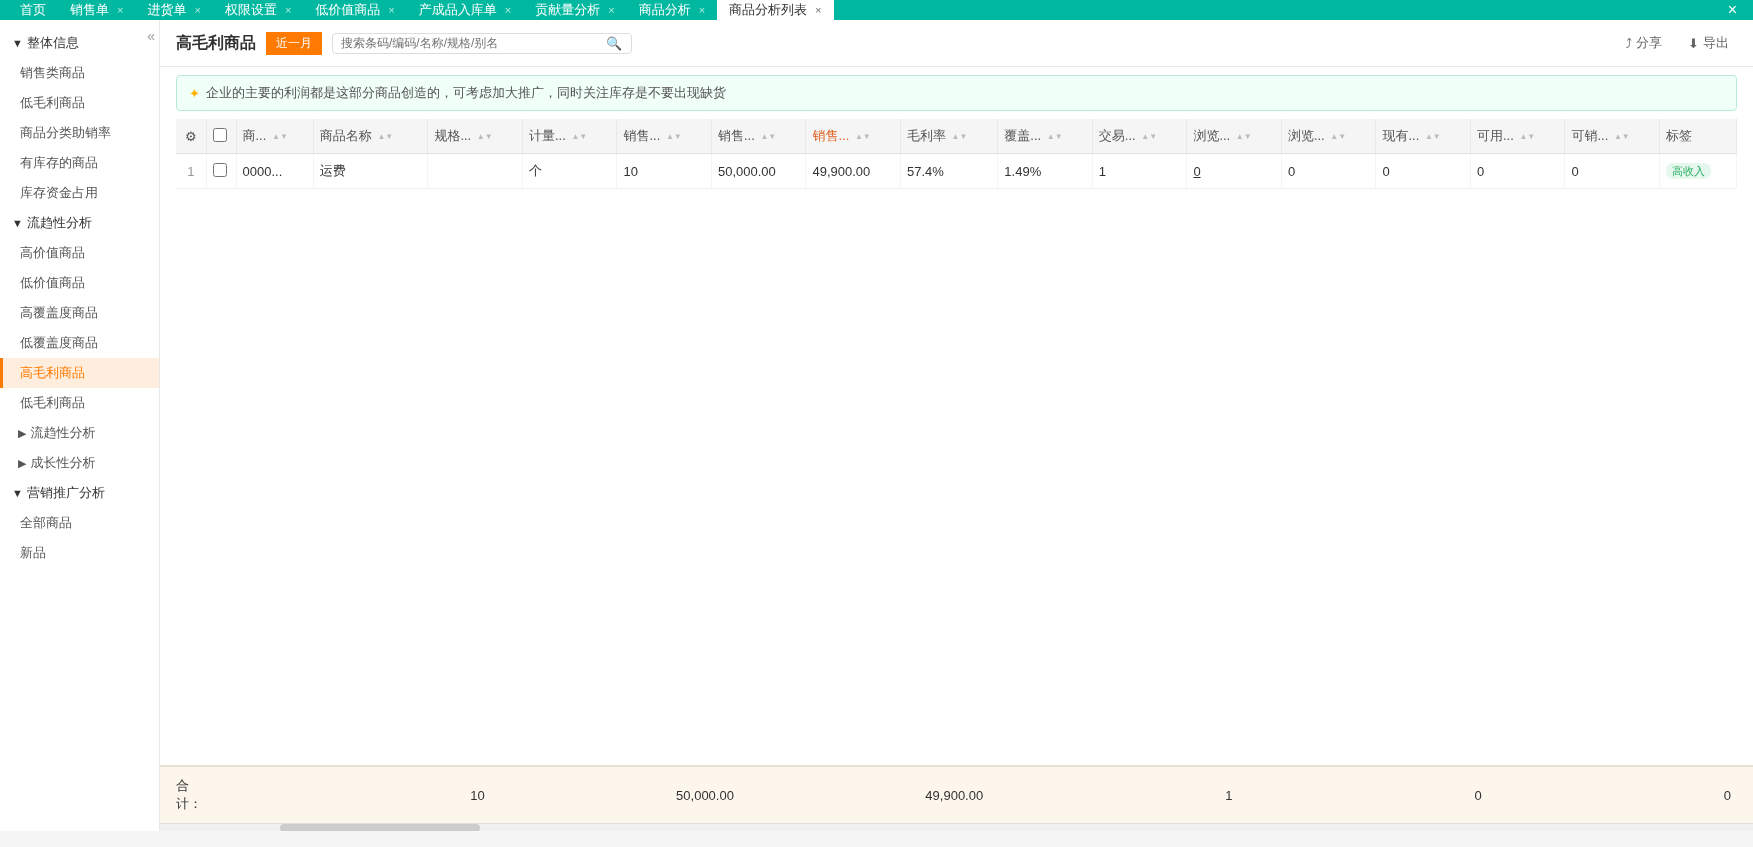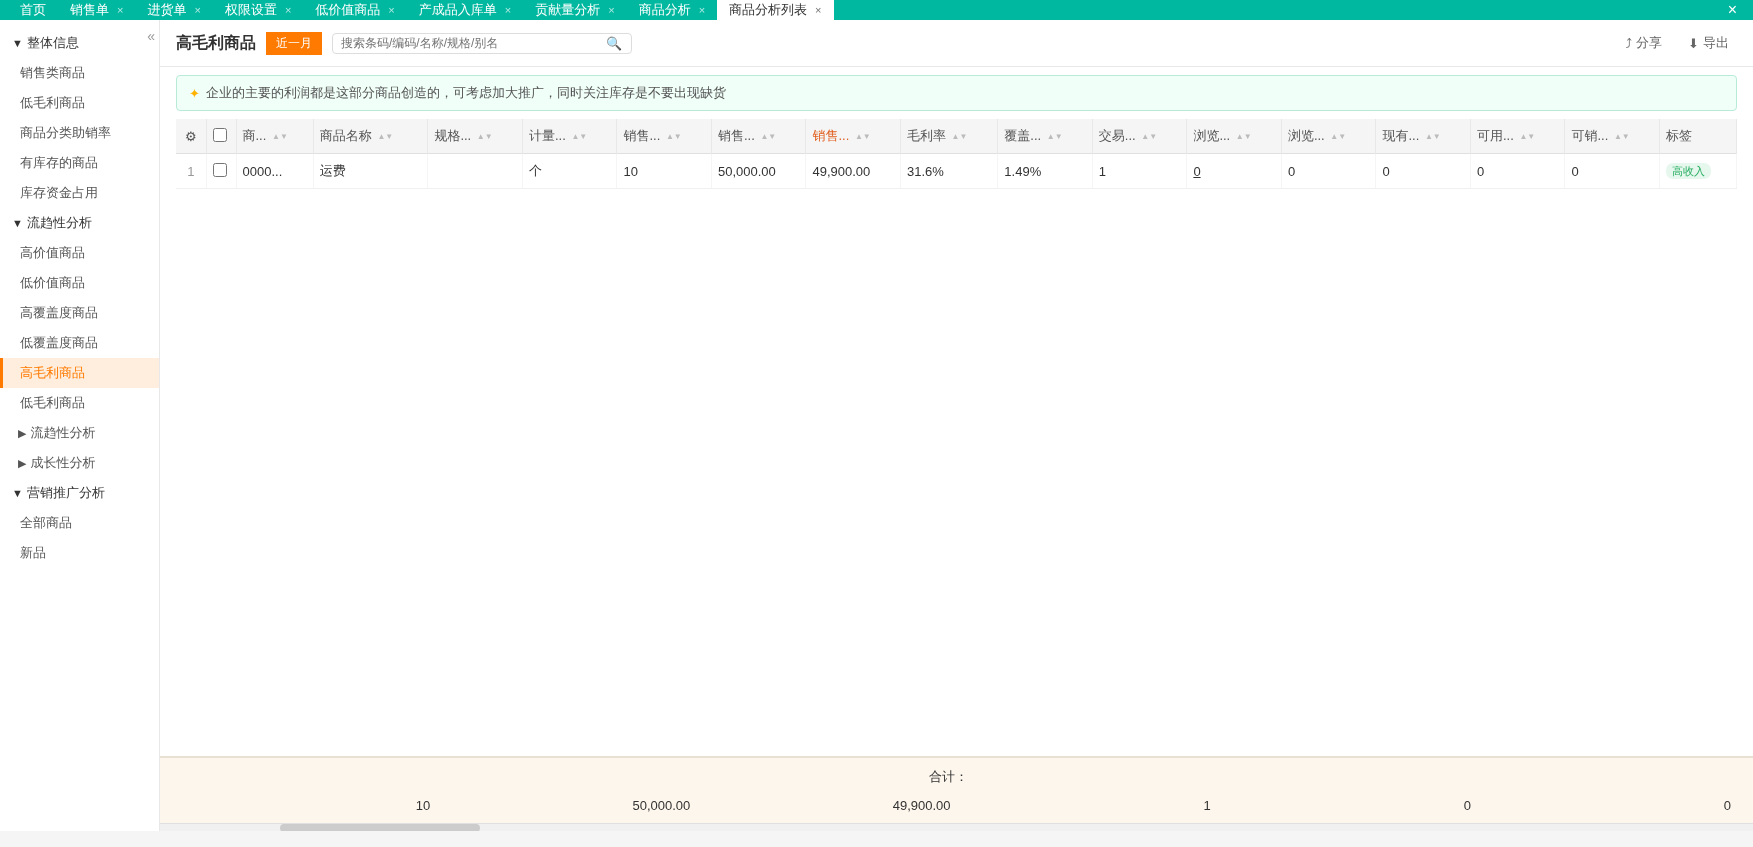--- a/index.html
+++ b/index.html
@@ -235,21 +235,20 @@
     
     .footer-total {
       background: #fdf6ec;
       border-top: 2px solid #e8e0d0;
       padding: 10px 16px;
       display: flex;
       align-items: center;
       gap: 12px;
       font-size: 13px;
       color: #333;
-      flex-direction: column;
     }
     .footer-total-label { margin-right: 16px; font-weight: 500; }
     .footer-cols {
       display: flex;
       align-items: center;
       width: 100%;
       gap: 0;
     }
     .footer-cell {
       flex: 1;
@@ -494,21 +493,21 @@
             <td>
               <input type="checkbox" class="cb" style="">
             </td>
             <td>0000...</td>
             <td>运费</td>
             <td></td>
             <td>个</td>
             <td>10</td>
             <td>50,000.00</td>
             <td>49,900.00</td>
-            <td>31.6%</td>
+            <td>57.4%</td>
             <td>1.49%</td>
             <td>1</td>
             <td><span class="link-underline">0</span></td>
             <td>0</td>
             <td>0</td>
             <td>0</td>
             <td>0</td>
             <td>
               <span class="tag-high-income">高收入</span>
             </td>

